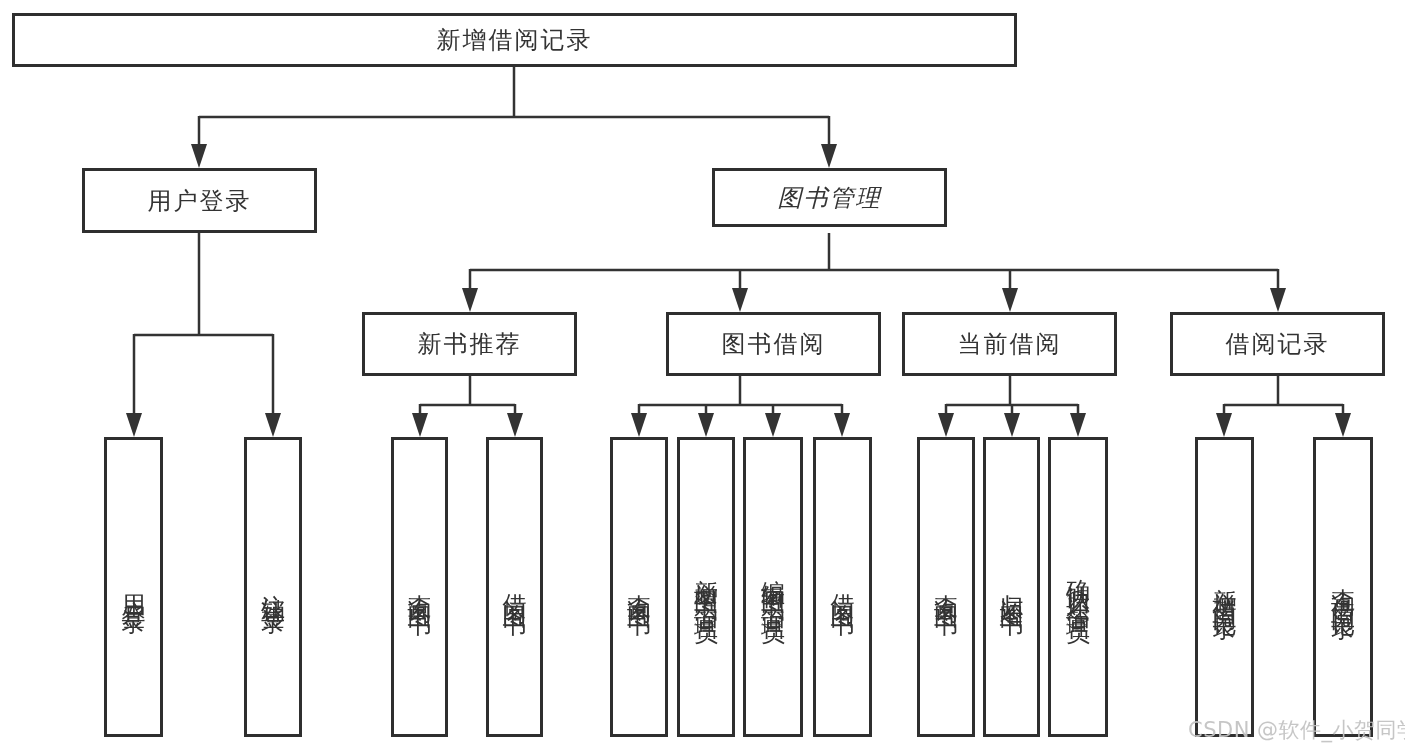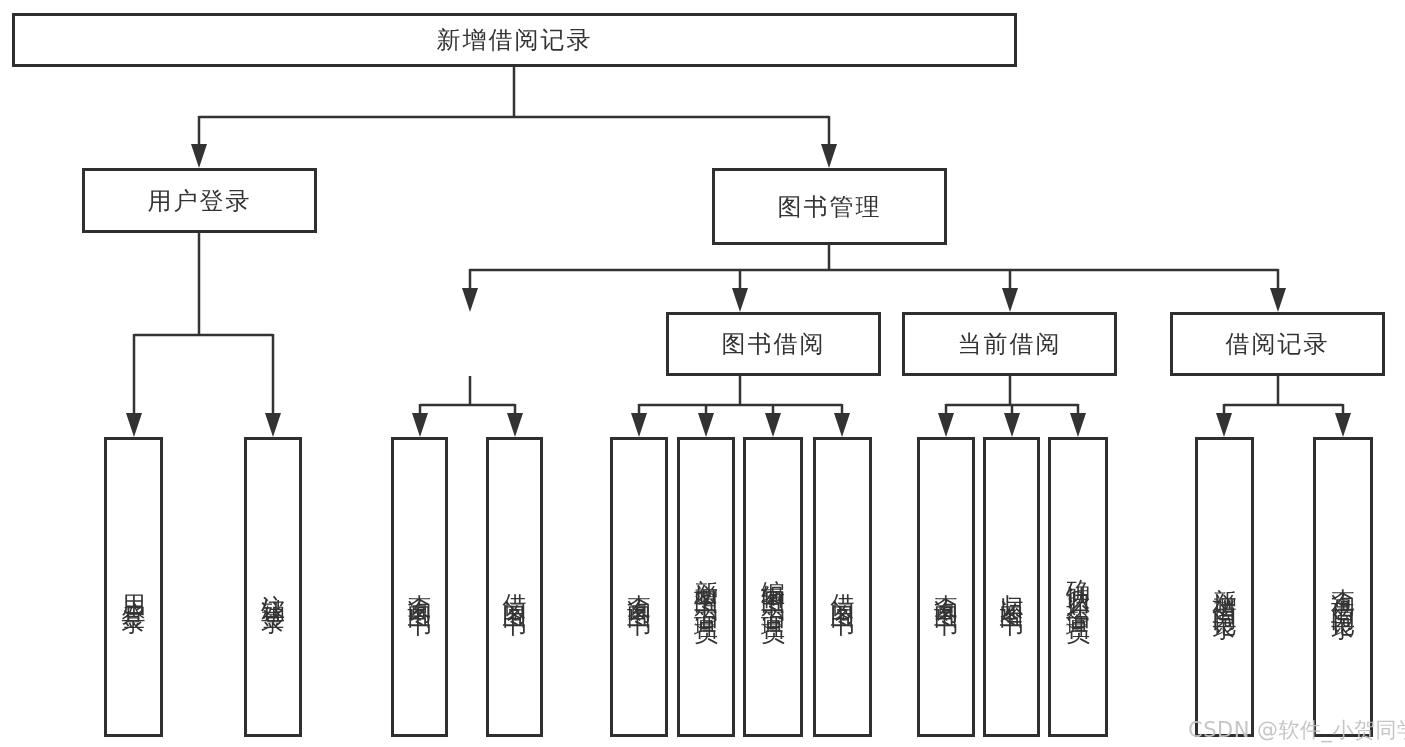--- a/index.html
+++ b/index.html
@@ -106,24 +106,27 @@
     <polygon points="1343,437 1335,413 1351,413"></polygon>
   </svg>
 
   <div class="node hnode" style="left:12px;top:13px;width:1005px;height:54px;">
     <span>新增借阅记录</span>
   </div>
 
   <div class="node hnode" style="left:82px;top:168px;width:235px;height:65px;">
     <span>用户登录</span>
   </div>
-  <div class="node hnode" style="left:712px;top:168px;width:235px;height:77px;">
+  <div class="node hnode" style="left:712px;top:168px;width:235px;height:59px;font-style:italic;">
     <span>图书管理</span>
   </div>
 
+  <div class="node hnode" style="left:362px;top:312px;width:215px;height:64px;">
+    <span>新书推荐</span>
+  </div>
   <div class="node hnode" style="left:666px;top:312px;width:215px;height:64px;">
     <span>图书借阅</span>
   </div>
   <div class="node hnode" style="left:902px;top:312px;width:215px;height:64px;">
     <span>当前借阅</span>
   </div>
   <div class="node hnode" style="left:1170px;top:312px;width:215px;height:64px;">
     <span>借阅记录</span>
   </div>
 

